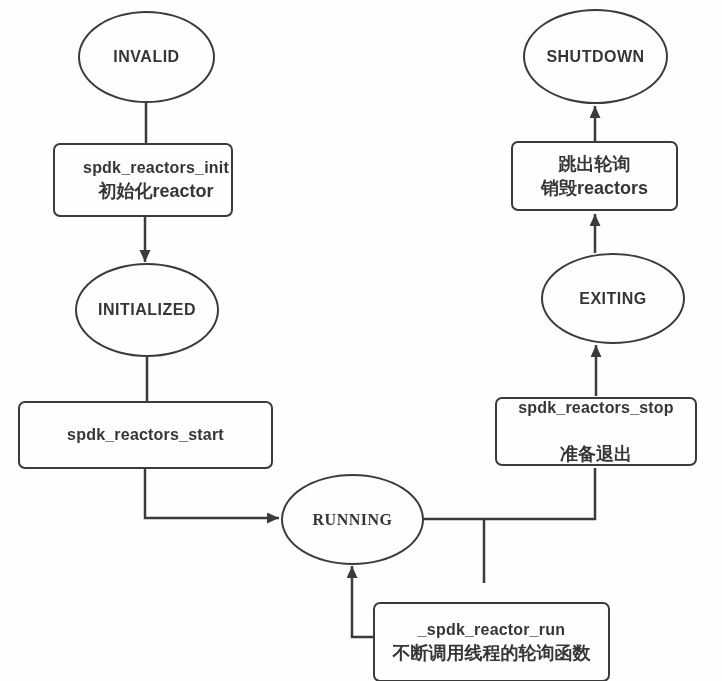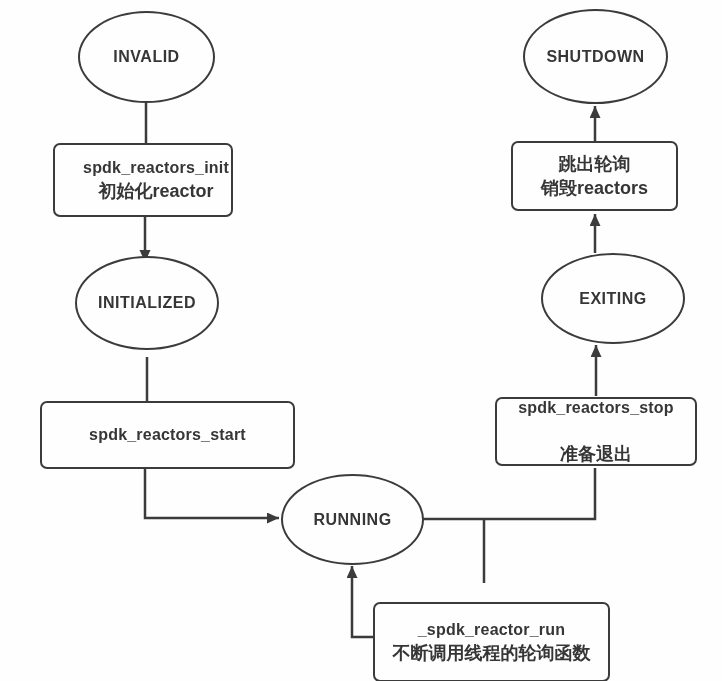--- a/index.html
+++ b/index.html
@@ -48,23 +48,23 @@
     letter-spacing: 0.2px;
     white-space: nowrap;
   }
   .sub-label {
     font-size: 18px;
     white-space: nowrap;
   }
   
   #n-invalid     { left: 78px;  top: 11px;  width: 137px; height: 92px; }
   #n-init        { left: 53px;  top: 143px; width: 180px; height: 74px; padding-left: 26px; }
-  #n-initialized { left: 75px;  top: 256px; width: 144px; height: 94px; }
-  #n-start       { left: 18px;  top: 401px; width: 255px; height: 68px; margin-left: 22px; }
-  #n-running     { left: 281px; top: 474px; width: 143px; height: 91px; }
+  #n-initialized { left: 75px;  top: 263px; width: 144px; height: 94px; }
+  #n-start       { left: 18px;  top: 401px; width: 255px; height: 68px; }
+  #n-running     { left: 281px; top: 474px; width: 143px; height: 91px; font-family: Liberation Serif, serif; }
   #n-run         { left: 373px; top: 583px; width: 237px; height: 80px; margin-top: 19px; }
   #n-stop        { left: 495px; top: 397px; width: 202px; height: 69px; gap: 24px; }
   #n-exiting     { left: 541px; top: 253px; width: 144px; height: 91px; }
   #n-destroy     { left: 511px; top: 141px; width: 167px; height: 70px; }
   #n-shutdown    { left: 523px; top: 9px;   width: 145px; height: 95px; }
   .edge {
     fill: none;
     stroke: #3b3b3b;
     stroke-width: 2.5;
   }

